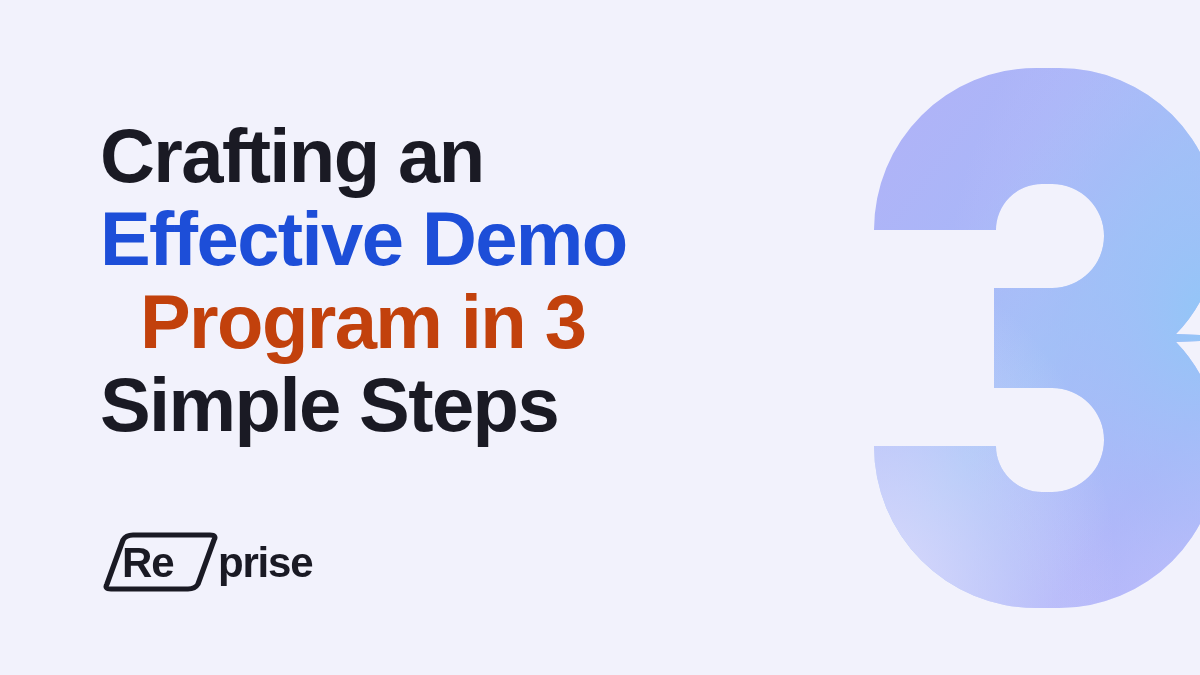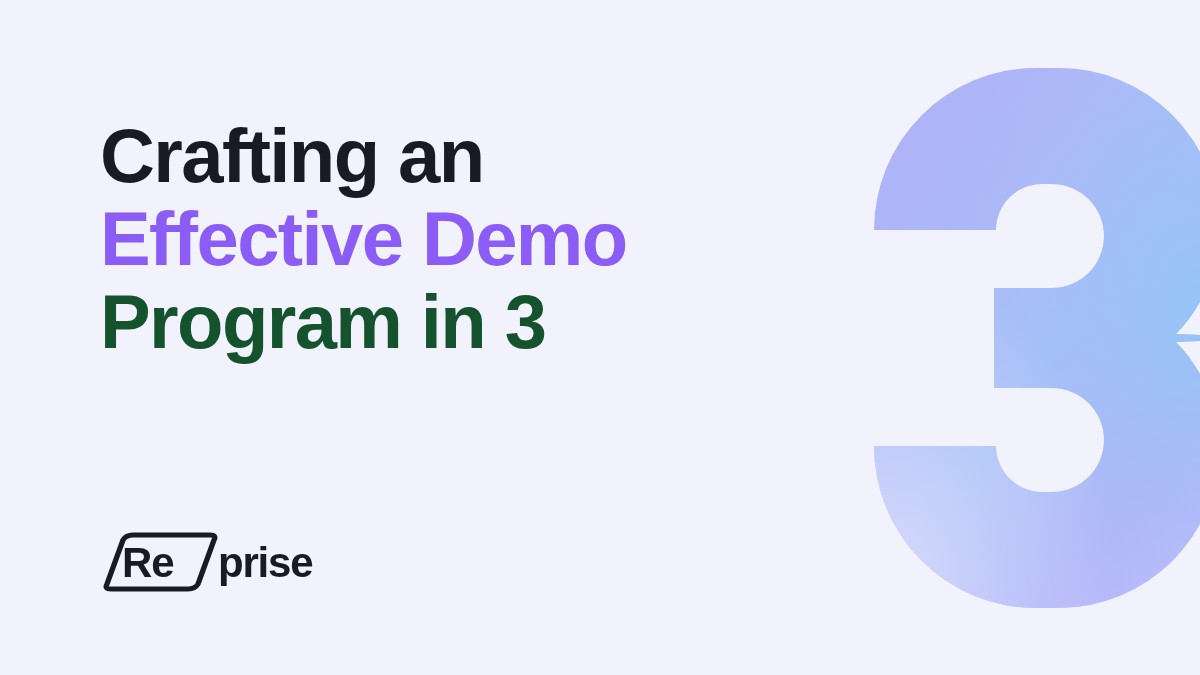--- a/index.html
+++ b/index.html
@@ -144,22 +144,23 @@
       <g clip-path="url(#clip3)">
         <rect x="0" y="0" width="420" height="600" fill="url(#g3)"></rect>
         <rect x="0" y="0" width="420" height="600" fill="url(#g3b)"></rect>
         <rect x="0" y="0" width="420" height="600" fill="url(#g3c)"></rect>
       </g>
     </svg>
   </div>
 
   <h1 id="headline">
     <span class="hl-line" style="color: rgb(26, 26, 36);">Crafting an</span>
-    <span class="hl-line" style="color: #8b5cf6;">Effective Demo</span>
-    <span class="hl-line" style="color: #14532d;">Program in 3</span>
+    <span class="hl-line" style="color: #1d4ed8;">Effective Demo</span>
+    <span class="hl-line" style="color: #c2410c; margin-left: 40px;">Program in 3</span>
+    <span class="hl-line" style="color: rgb(26, 26, 36);">Simple Steps</span>
   </h1>
 
   <div id="logo">
     <span class="vh">Reprise</span>
     <svg id="logo-svg" width="232" height="62" viewBox="0 0 232 62" aria-hidden="true">
 
       <path d="M 23 8
                Q 26 3 33 3
                L 110 3
                Q 117 3 114 8

